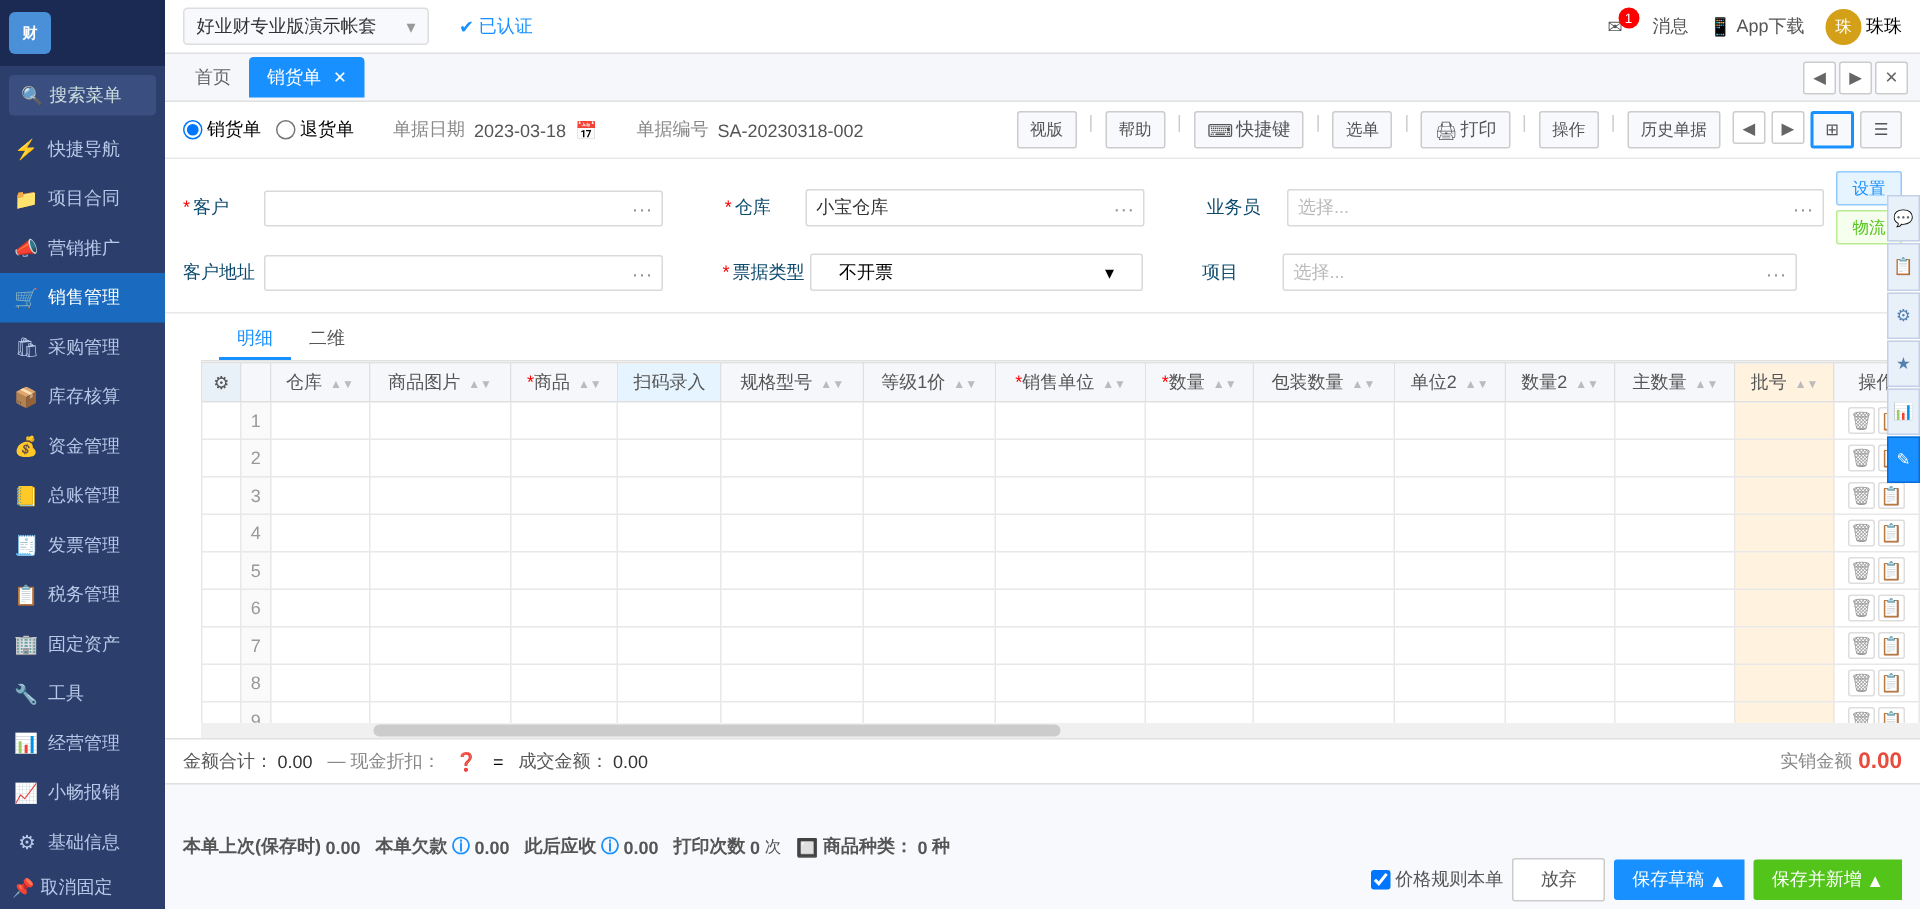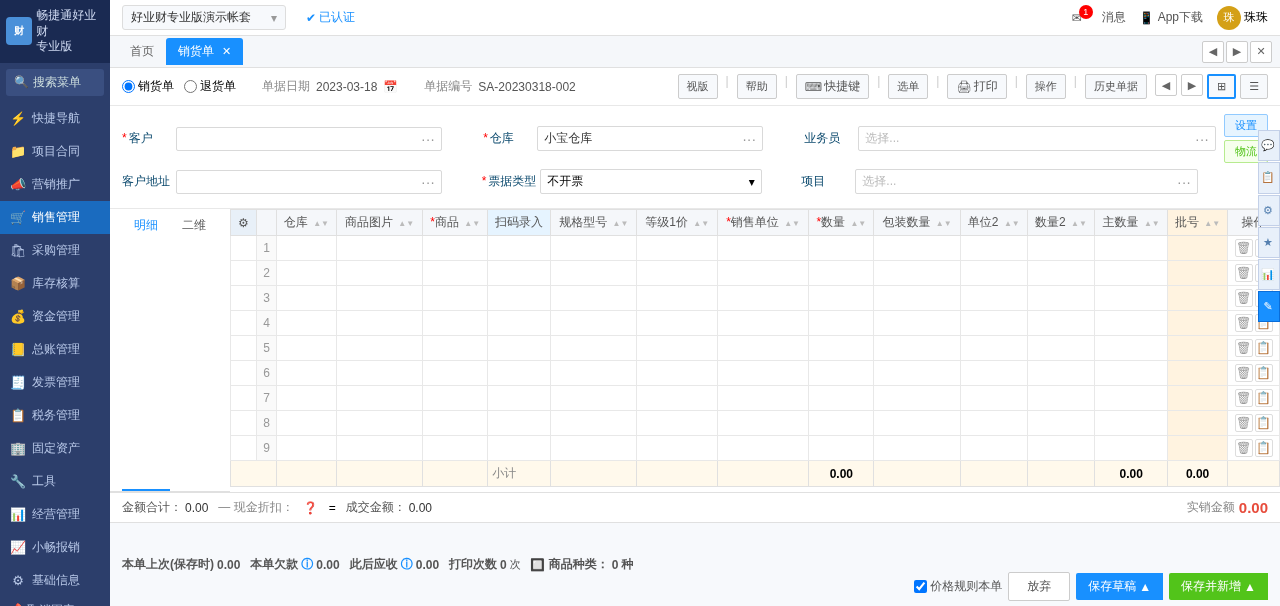--- a/index.html
+++ b/index.html
@@ -51,30 +51,30 @@
 
     
     .form-fields { padding: 8px 12px; border-bottom: 1px solid #e8e8e8; }
     .form-row { display: flex; gap: 0; margin-bottom: 6px; align-items: center; }
     .form-field { display: flex; align-items: center; gap: 4px; flex: 1; }
     .form-field-label { color: #0c4a6e; white-space: nowrap; min-width: 50px; }
     .form-field-label.required::before { content: '*'; color: red; margin-right: 2px; }
     .form-field-input { flex: 1; border: 1px solid #d9d9d9; border-radius: 2px; padding: 3px 6px; font-size: 12px; background: #fff; color: #333; display: flex; align-items: center; justify-content: space-between; min-height: 24px; }
     .form-field-input .dots { color: #999; font-size: 14px; cursor: pointer; }
     .form-field-input .select-val { color: #333; }
-    .form-field-select { flex: 1; border: 1px solid #d9d9d9; border-radius: 2px; padding: 3px 6px; font-size: 12px; background: #fff; display: flex; align-items: center; justify-content: space-between; min-height: 24px; }
+    .form-field-select { flex: 1; border: 1px solid #d9d9d9; border-radius: 2px; padding: 3px 18px; font-size: 12px; background: #fff; display: flex; align-items: center; justify-content: space-between; min-height: 24px; }
     .right-buttons { display: flex; flex-direction: column; gap: 3px; margin-left: 8px; }
     .right-btn { padding: 3px 10px; border-radius: 2px; font-size: 11px; cursor: pointer; border: 1px solid; }
     .right-btn.blue { background: #e6f4ff; border-color: #91caff; color: #1890ff; }
     .right-btn.green { background: #f6ffed; border-color: #b7eb8f; color: #52c41a; }
     .form-remarks { display: flex; align-items: center; gap: 4px; padding: 4px 12px; border-bottom: 1px solid #e8e8e8; }
     .form-remarks input { flex: 1; border: 1px solid #d9d9d9; border-radius: 2px; padding: 3px 6px; font-size: 12px; max-width: 320px; }
 
     
-    .table-section { flex: 1; overflow: hidden; display: flex; flex-direction: row; }
+    .table-section { flex: 1; overflow: hidden; display: flex; flex-direction: column; padding-left: 24px; }
     .table-tabs { padding: 4px 12px 0; display: flex; gap: 0; border-bottom: 1px solid #e0e0e0; }
     .table-tab { padding: 4px 12px; cursor: pointer; font-size: 12px; color: #555; border-bottom: 2px solid transparent; }
     .table-tab.active { color: #1890ff; border-bottom: 2px solid #1890ff; }
     .table-wrapper { flex: 1; overflow: auto; position: relative; }
 
     table { width: 100%; border-collapse: collapse; font-size: 11px; }
     thead tr { background: #f5f7fa; }
     thead th { border: 1px solid #e0e0e0; padding: 4px 4px; text-align: center; font-weight: normal; color: #555; white-space: nowrap; position: sticky; top: 0; z-index: 5; background: #f5f7fa; }
     thead th .sort-icons { display: inline-flex; flex-direction: column; margin-left: 2px; font-size: 8px; color: #bbb; }
     tbody tr td { border: 1px solid #e8e8e8; padding: 3px 4px; height: 24px; }
@@ -114,24 +114,20 @@
     .col-batch { background: #fff3e0; }
 
     .sep { color: #ccc; margin: 0 4px; }
   </style>
 </head>
 <body>
 
 <div class="sidebar">
   <div class="sidebar-logo">
     <div class="sidebar-logo-icon">财</div>
-    <div class="sidebar-logo-text">
-      <div>畅捷通好业财</div>
-      <div>专业版</div>
-    </div>
   </div>
 
   <div class="sidebar-search">
     <button class="sidebar-search-btn">
       <span>🔍</span>
       <span>搜索菜单</span>
     </button>
   </div>
 
   <div class="sidebar-nav-item">

